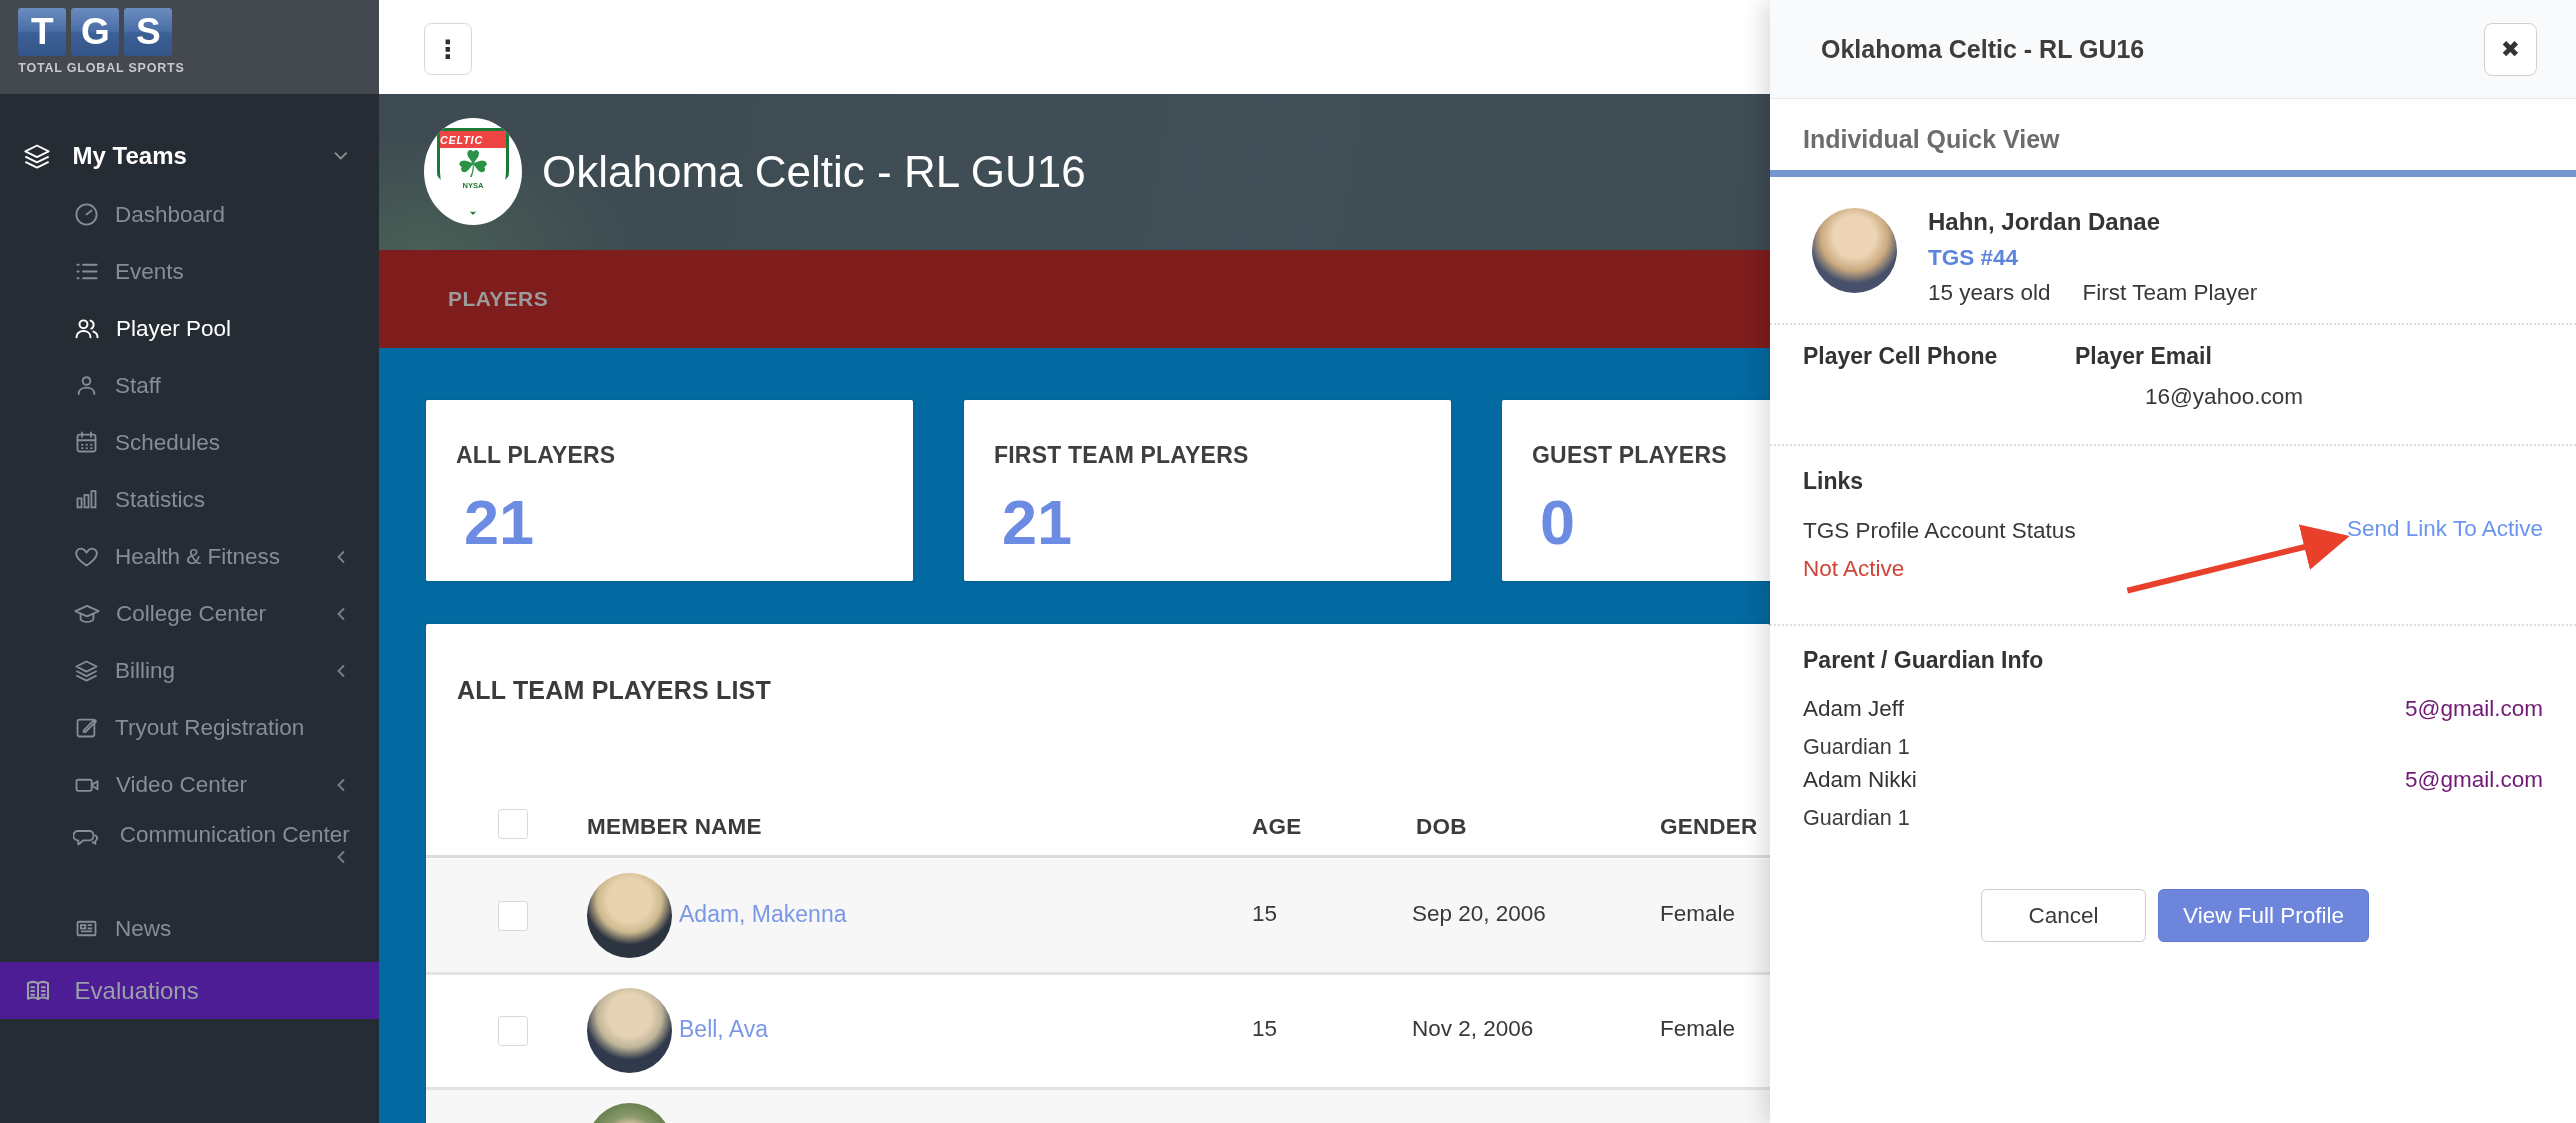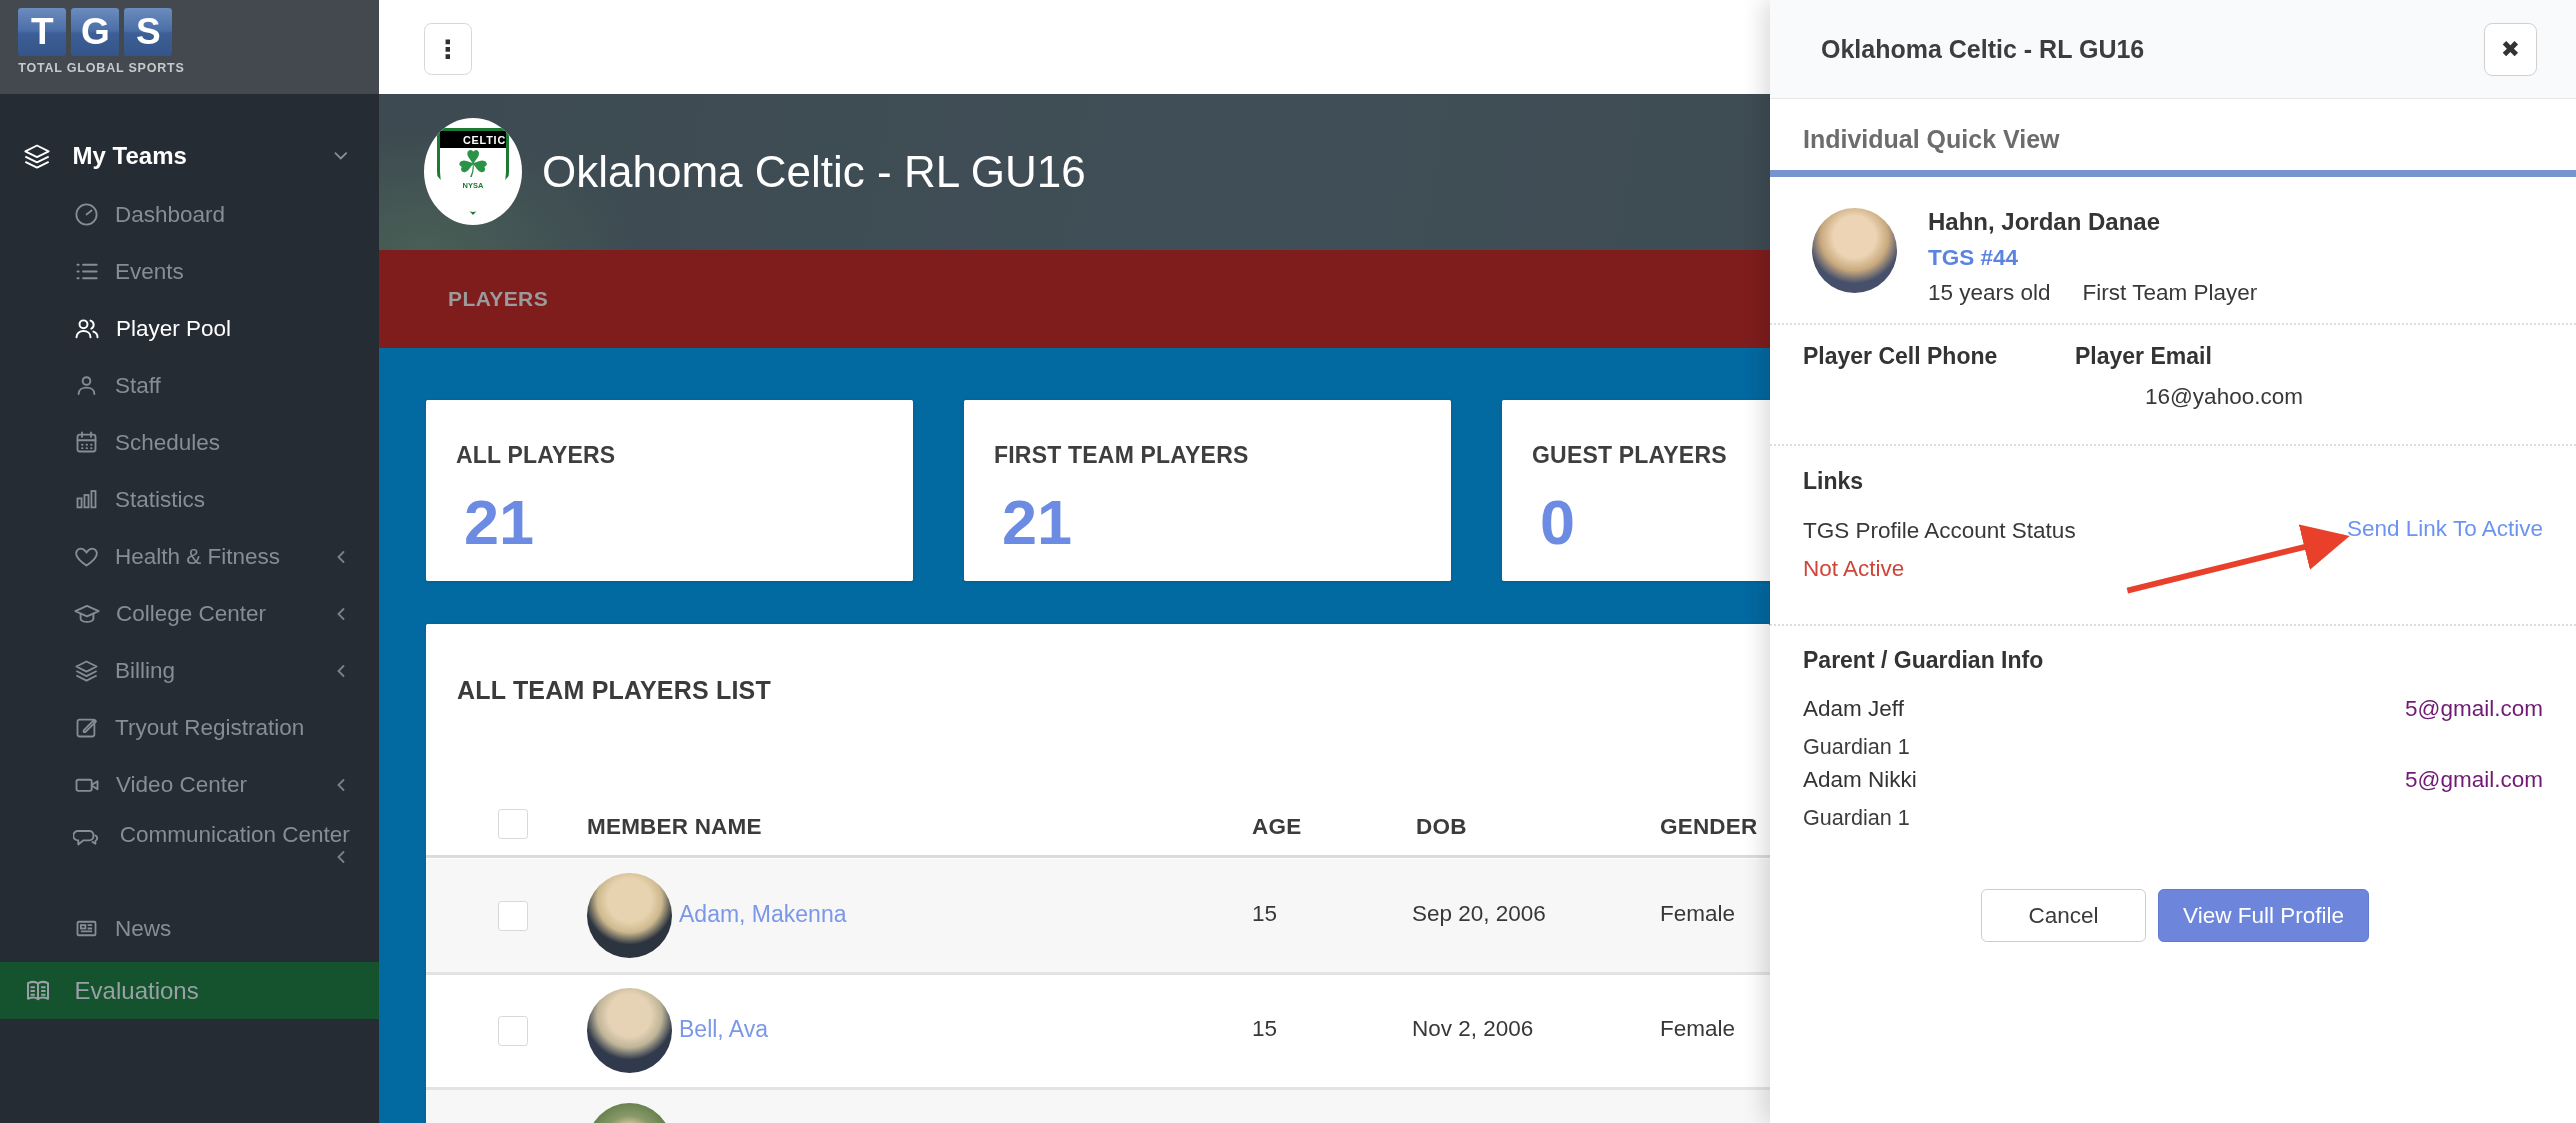--- a/index.html
+++ b/index.html
@@ -23,43 +23,43 @@
   .nav-list { list-style:none; position:absolute; top:186px; left:0; width:379px; }
   .nav-item { position:relative; height:57px; display:flex; align-items:center; padding-left:73px; color:#868d95; }
   .nav-item .nav-label { font-size:22.5px; margin-left:15px; white-space:nowrap; }
   .nav-item.active { color:#ffffff; }
   .nav-item.wrap2 { height:87px; display:block; padding-top:6.7px; }
   .nav-item.wrap2 .nav-ic { display:inline-block; vertical-align:middle; }
   .nav-item.wrap2 .nav-label { display:inline; white-space:normal; line-height:30px; }
   .nav-chev { position:absolute; right:28px; top:50%; transform:translateY(-50%); color:#7b828a; }
   .nav-ic svg, .nav-chev svg, .nav-chev-down svg { display:block; }
 
-  .nav-evals { position:absolute; left:0; top:962px; width:379px; height:57px; background:#14532d;
+  .nav-evals { position:absolute; left:0; top:962px; width:379px; height:57px; background:#4c1d95;
     display:flex; align-items:center; padding-left:23px; color:#99a0a7; }
   .nav-evals .nav-label { font-size:24px; margin-left:21.6px; }
 
   
   .main { position:absolute; left:379px; top:0; width:2197px; height:1123px; }
   .topbar { position:absolute; left:0; top:0; width:100%; height:94px; background:#ffffff; }
   .kebab-btn { position:absolute; left:45px; top:23px; width:48px; height:52px; background:#fff;
     border:1.7px solid #d7d7d7; border-radius:7.5px; font-size:25px; font-weight:bold; color:#2f2f2f;
     display:flex; align-items:center; justify-content:center; cursor:pointer; letter-spacing:0; }
 
   .banner { position:absolute; left:0; top:94px; width:100%; height:156px;
     background:
       radial-gradient(433px 216px at 88% 0%, rgba(90,120,95,.45), rgba(0,0,0,0) 60%),
       radial-gradient(349px 200px at 2% 100%, rgba(85,115,90,.5), rgba(0,0,0,0) 60%),
       linear-gradient(100deg,#3d4a51 0%,#404e57 40%,#3e4b52 70%,#42504f 100%);
     display:flex; align-items:center; }
   .team-logo { position:absolute; left:45px; top:24px; width:98px; height:107px; background:#fff;
     border-radius:50%; overflow:hidden; display:flex; align-items:center; justify-content:center; }
   .crest { width:72px; height:87px; background:#fff; border:3.3px solid #1d7a34; border-radius:8.3px 8.3px 50% 50%;
     clip-path:polygon(0 0,100% 0,100% 55%,50% 100%,0 55%); position:relative; }
-  .crest-band { background:#000000; color:#fff; font-size:10.8px; font-weight:bold; text-align:right;
-    letter-spacing:0.8px; padding:2.5px 0; }
+  .crest-band { background:#ef4444; color:#fff; font-size:10.8px; font-weight:bold; text-align:left;
+    letter-spacing:0.8px; padding:2.5px 0;font-style:italic; }
   .crest-clover { color:#2b9348; font-size:37px; line-height:33px; text-align:center; }
   .crest-sub { color:#1d7a34; font-size:7.5px; font-weight:bold; text-align:center; }
   .banner-title { position:absolute; left:163px; top:50%; transform:translateY(-50%);
     color:#fff; font-size:44px; font-weight:400; }
 
   .tabstrip { position:absolute; left:0; top:250px; width:100%; height:98px; background:#7f1d1d; }
   .tab-players { position:absolute; left:69px; top:37px; font-size:21px; font-weight:bold;
     color:#9b9b9b; letter-spacing:0.4px; cursor:pointer; }
 
   .content { position:absolute; left:0; top:348px; width:100%; height:775px; background:#0369a1; }

